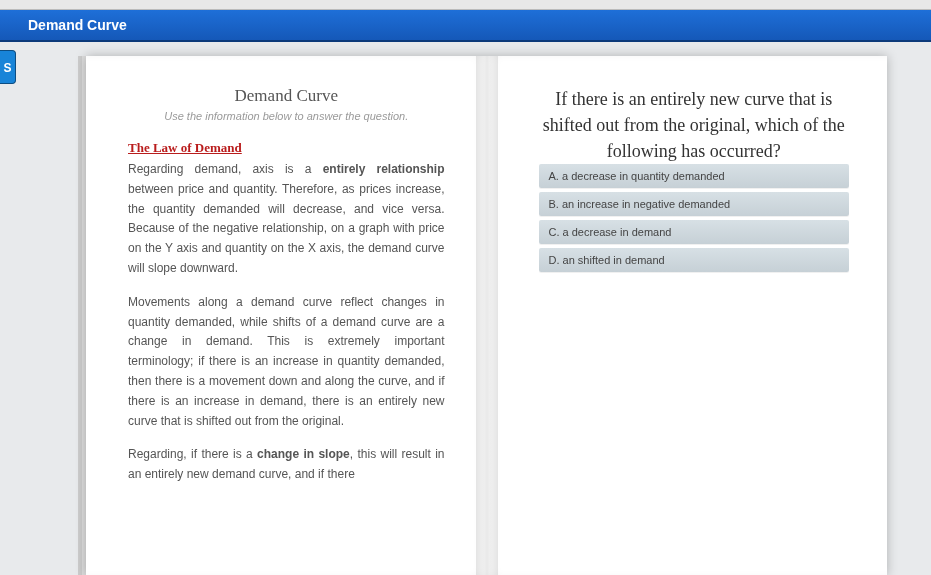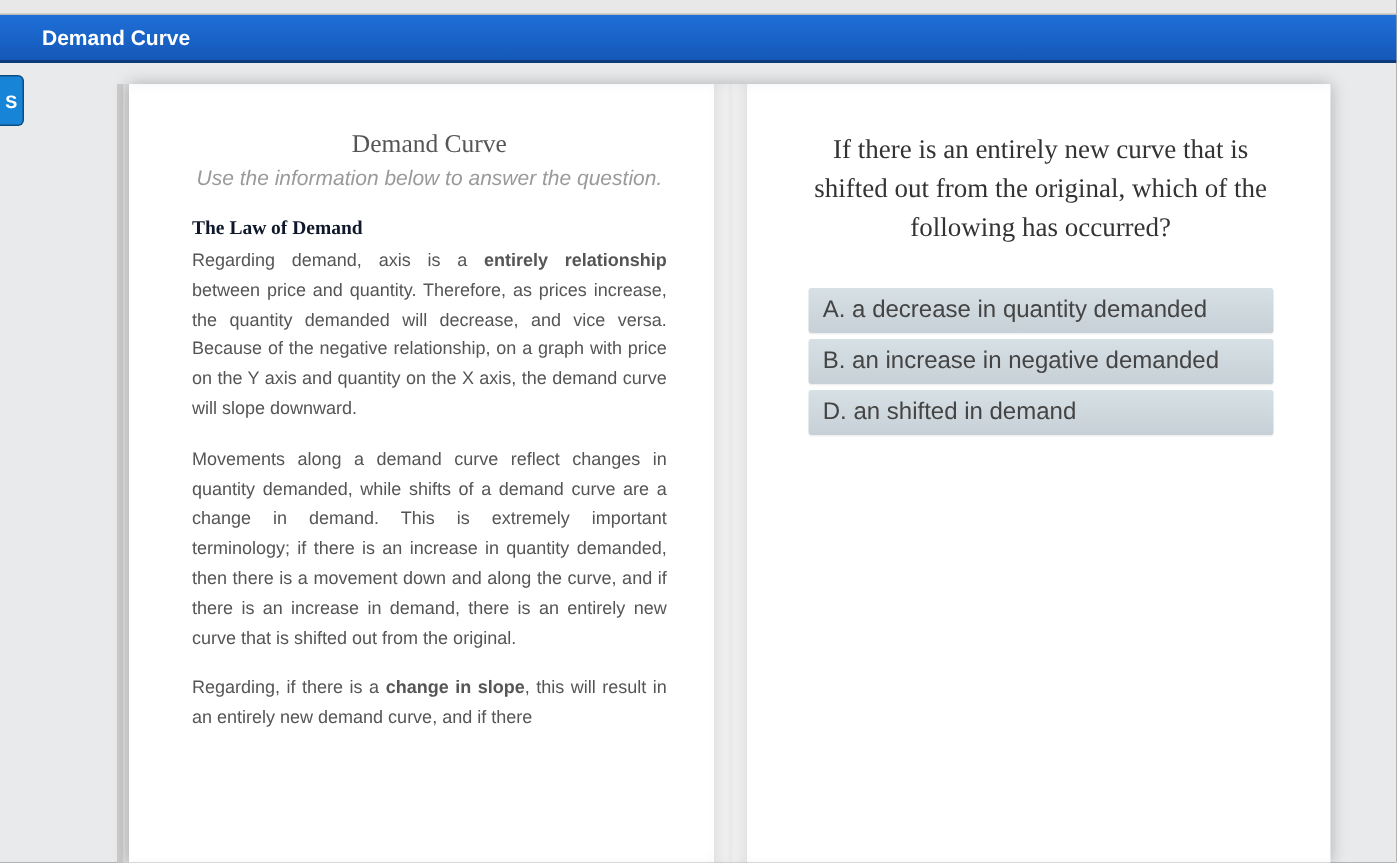--- a/index.html
+++ b/index.html
@@ -78,53 +78,54 @@
     padding-right: 38px;
   }
   .pg-title {
     text-align: center;
     font-size: 17px;
     color: #555;
     margin-bottom: 4px;
   }
   .pg-sub {
     text-align: center;
-    font-size: 14px;
+    font-size: 11px;
     color: #9a9a9a;
     font-style: italic;
     margin-bottom: 18px;
     font-family: Arial, sans-serif;
   }
   .section-head {
     font-size: 13px;
     font-weight: bold;
-    color: #0f172a;
+    text-decoration: underline;
+    color: #b91c1c;
     margin-bottom: 4px;
   }
   .body-text {
     font-size: 12px;
     color: #555;
     line-height: 1.65;
     text-align: justify;
     margin-bottom: 14px;
     font-family: Arial, sans-serif;
   }
   .question {
     font-size: 18px;
     color: #333;
     text-align: center;
     line-height: 1.45;
-    margin-bottom: 28px;
+    margin-bottom: 0;
     font-family: Georgia, serif;
   }
   .options { list-style: none; }
   .option {
     background: linear-gradient(#d7e0e5, #c6d0d6);
     font-family: Arial, sans-serif;
-    font-size: 16px;
+    font-size: 11px;
     color: #444;
     padding: 6px 10px;
     margin-bottom: 4px;
     border-radius: 2px;
     cursor: pointer;
     box-shadow: 0 1px 0 rgba(0,0,0,.06);
   }
 </style>
 </head>
 <body>
@@ -163,19 +164,23 @@
       <ul class="options">
         <li class="option">
           <span>A.</span>
           <span>a decrease in quantity demanded</span>
         </li>
         <li class="option">
           <span>B.</span>
           <span>an increase in negative demanded</span>
         </li>
         <li class="option">
+          <span>C.</span>
+          <span>a decrease in demand</span>
+        </li>
+        <li class="option">
           <span>D.</span>
           <span>an shifted in demand</span>
         </li>
       </ul>
     </div>
   </div>
 </div>
 
 </body></html>

